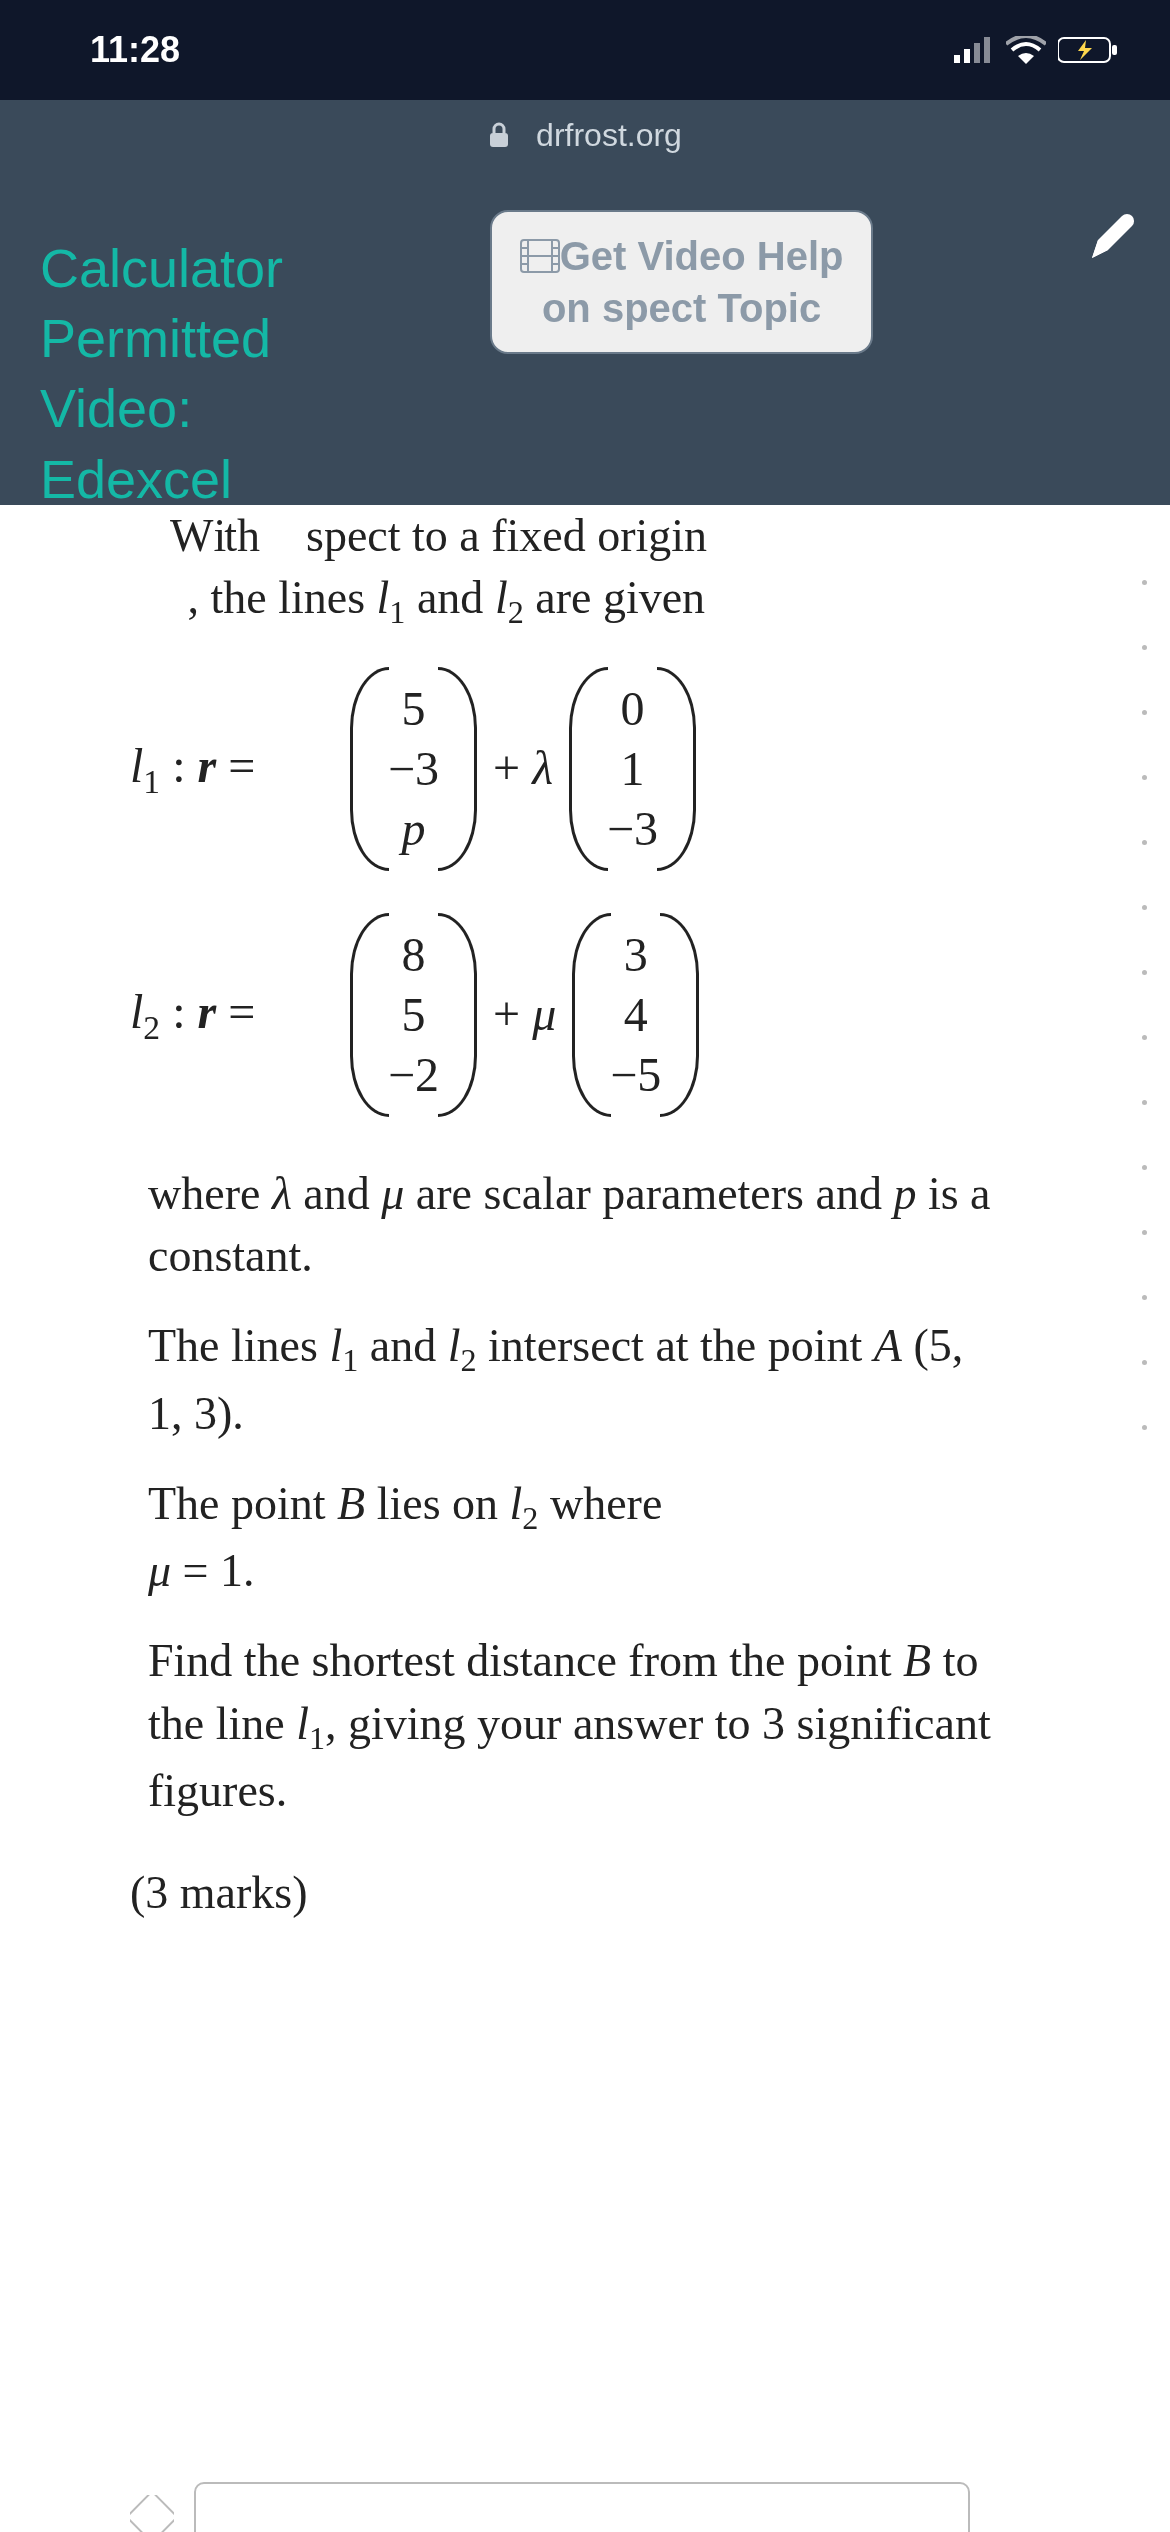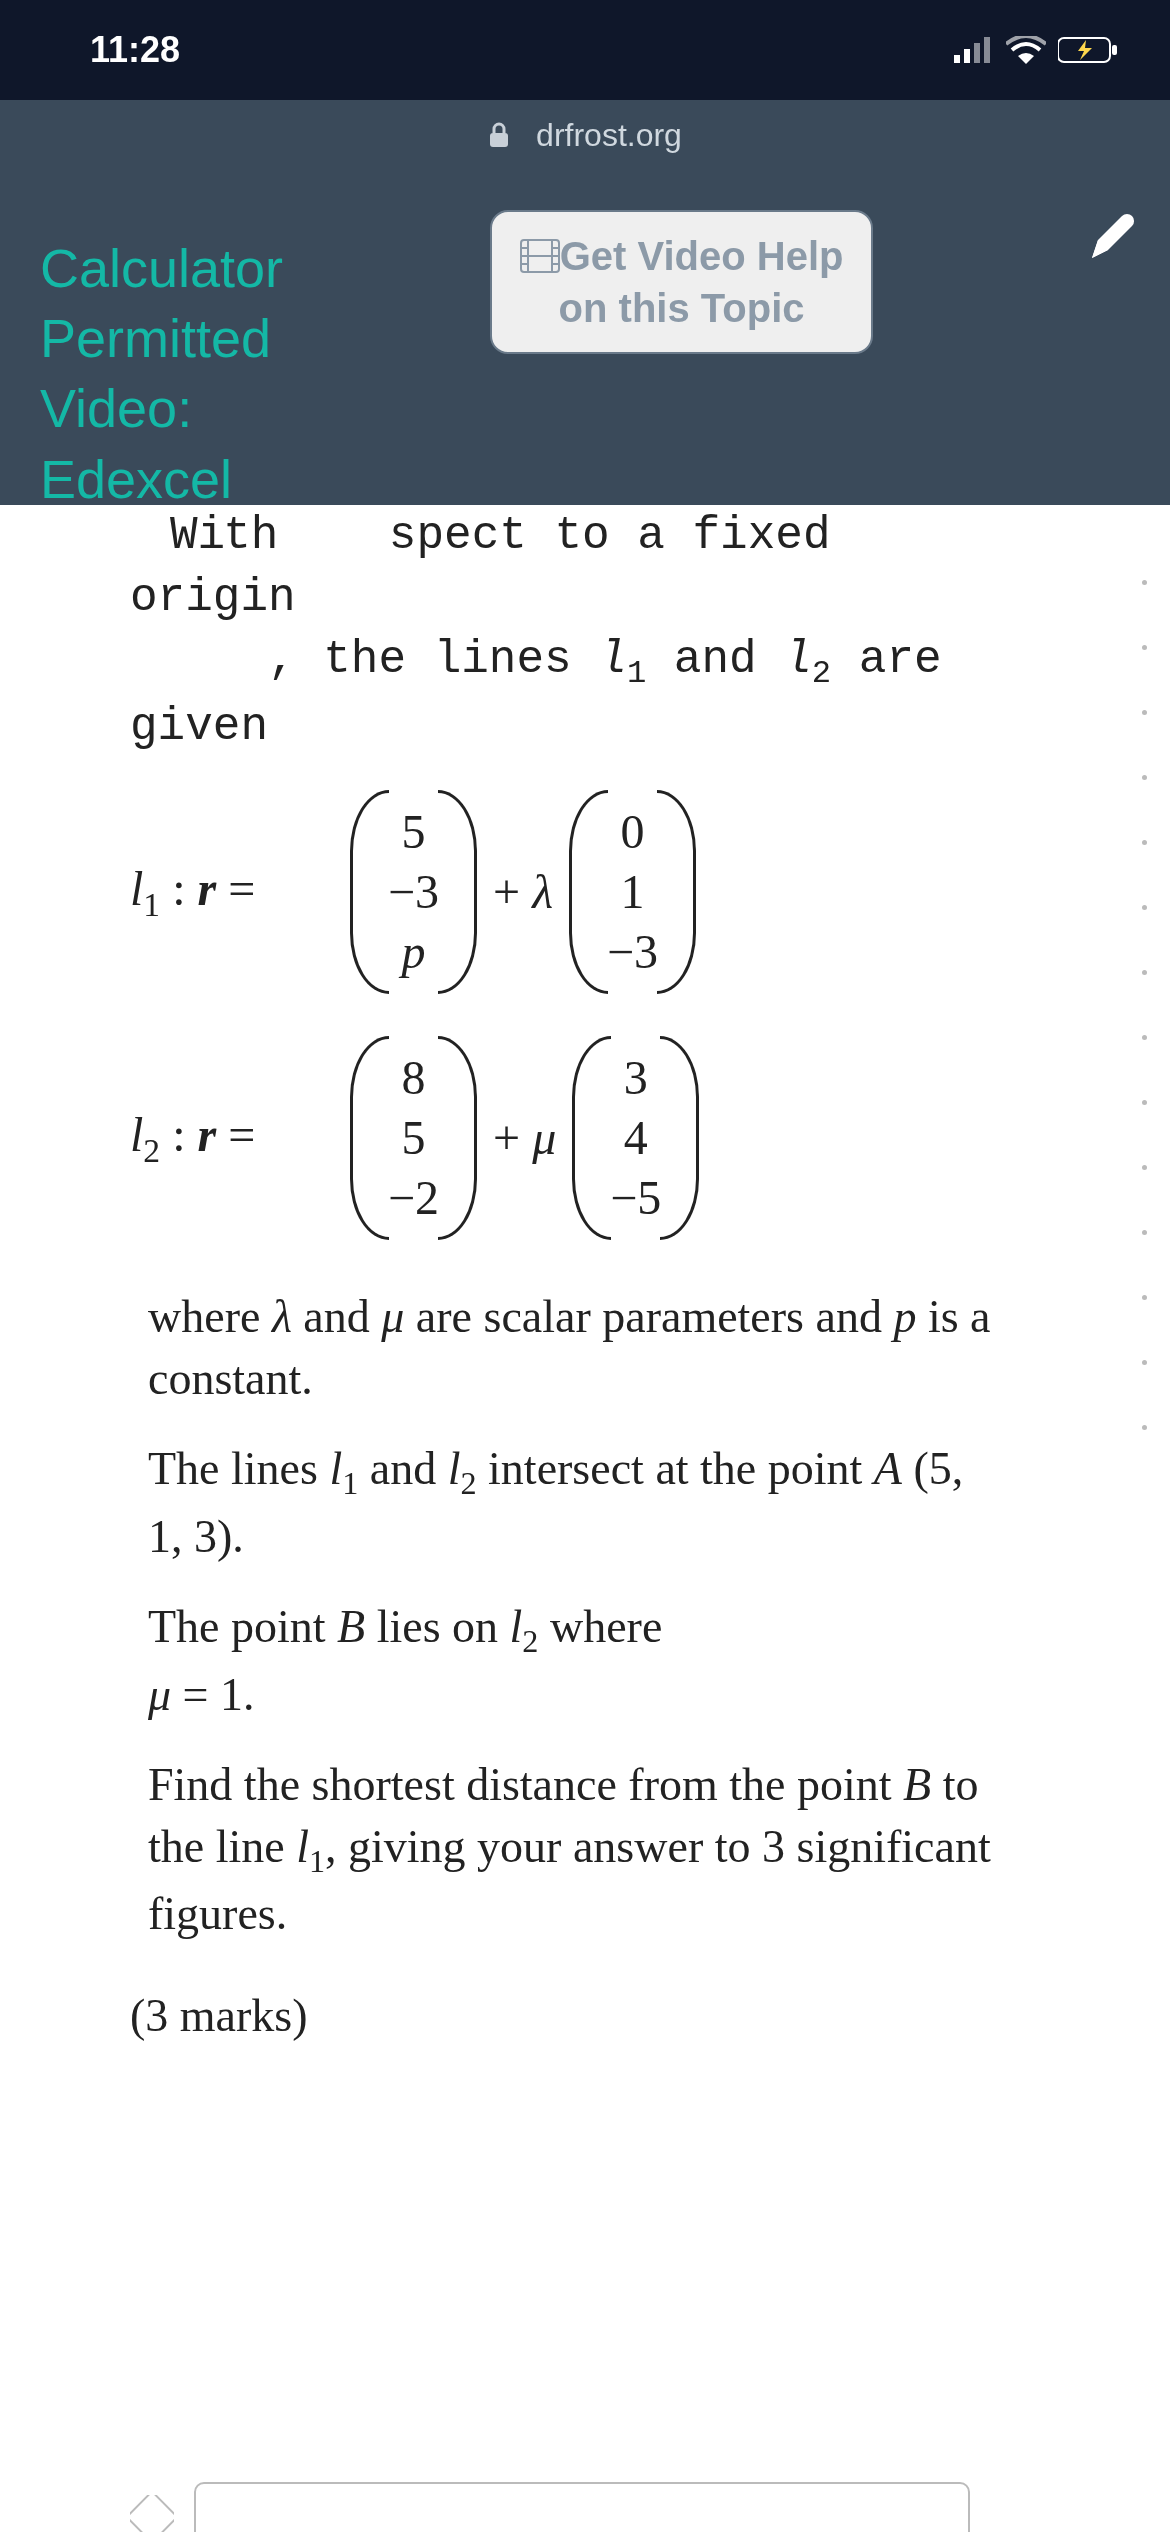--- a/index.html
+++ b/index.html
@@ -57,21 +57,21 @@
     display: flex; align-items: center;
     font-family: 'Arial', sans-serif; font-size: 36px;
   }
   .qnum {
     width: 46px; height: 46px; border: 1px solid #888;
     display: flex; align-items: center; justify-content: center;
     background: #fff; color: #444; margin-right: -1px;
   }
   .qnum.active { border: 2px solid #333; }
   
-  .intro { margin-bottom: 36px; font-family: Liberation Mono, monospace; }
+  .intro { margin-bottom: 36px; }
   .intro-line1 { text-indent: 40px; }
   
   
   .eq-row { display: flex; align-items: center; margin: 30px 0 50px 0; }
   .eq-label { display: inline-block; width: 220px; font-style: italic; font-size: 48px; }
   .eq-label .sub { font-style: normal; }
   .vec {
     display: inline-flex; flex-direction: column; align-items: center; justify-content: center;
     padding: 8px 30px; font-size: 48px; line-height: 1.25;
     position: relative; margin: 0 8px;
@@ -154,21 +154,21 @@
             <line x1="8" y1="1" x2="8" y2="33" stroke="#8c9aa8" stroke-width="2"></line>
             <line x1="32" y1="1" x2="32" y2="33" stroke="#8c9aa8" stroke-width="2"></line>
             <line x1="1" y1="17" x2="39" y2="17" stroke="#8c9aa8" stroke-width="2"></line>
             <line x1="1" y1="9" x2="8" y2="9" stroke="#8c9aa8" stroke-width="2"></line>
             <line x1="1" y1="25" x2="8" y2="25" stroke="#8c9aa8" stroke-width="2"></line>
             <line x1="32" y1="9" x2="39" y2="9" stroke="#8c9aa8" stroke-width="2"></line>
             <line x1="32" y1="25" x2="39" y2="25" stroke="#8c9aa8" stroke-width="2"></line>
           </svg>
         <span>Get Video Help</span>
       </span>
-      <span>on this Topic</span>
+      <span>on spect Topic</span>
     </button>
     <svg class="pen-icon" width="60" height="60" viewBox="0 0 60 60">
         <path d="M12 48 L18 30 L42 6 a6 6 0 0 1 10 10 L28 40 Z" fill="#fff"></path>
         <path d="M12 48 L18 30 L28 40 Z" fill="#fff"></path>
       </svg>
   </div>
 </div>
 
 <div class="qnav" style="top:563px; left:8px;">
   <div class="qnum">2</div>

